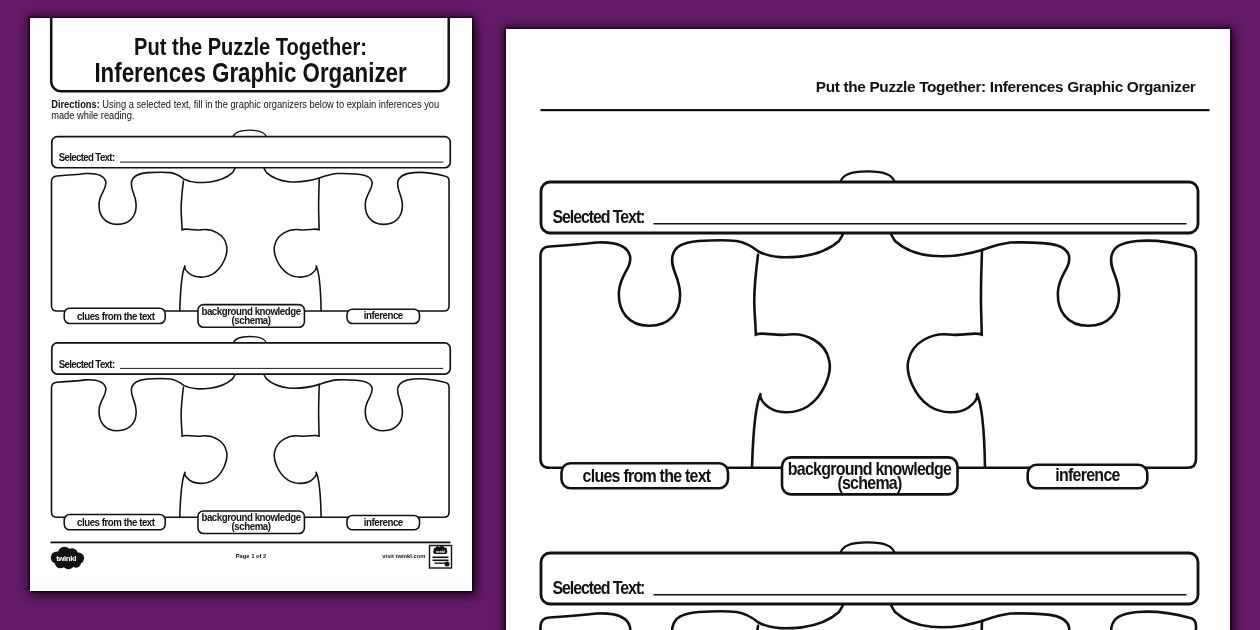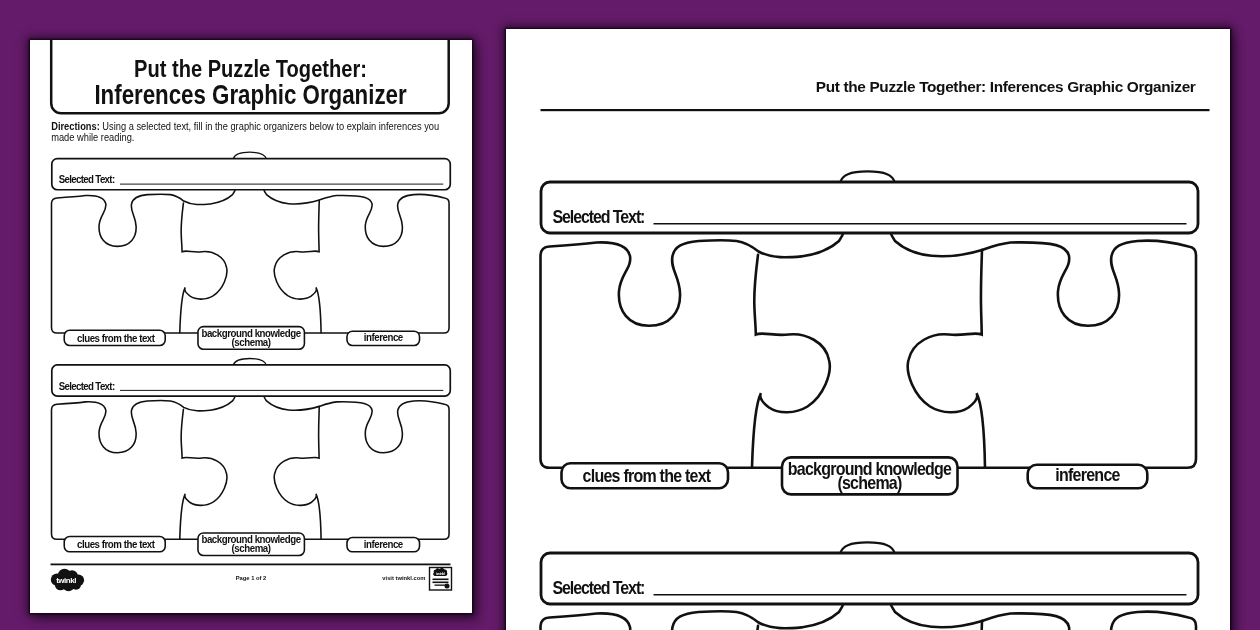--- a/index.html
+++ b/index.html
@@ -1,18 +1,18 @@
 <!DOCTYPE html>
 <html><head>
 <meta charset="utf-8">
 <style>
   html,body{margin:0;padding:0;}
   body{width:1260px;height:630px;overflow:hidden;background:#641b69;font-family:"Liberation Sans",sans-serif;position:relative;}
   .page{position:absolute;background:#ffffff;box-shadow:0 0 2px 1px rgba(10,0,12,0.9), 0 0 9px 3px rgba(10,0,12,0.55), 5px 6px 10px rgba(10,0,12,0.4);}
-  #pageL{left:29.5px;top:40px;width:442px;height:572.5px;overflow:hidden;}
+  #pageL{left:29.5px;top:18px;width:442px;height:572.5px;overflow:hidden;}
   #pageR{left:505.5px;top:28.5px;width:724px;height:700px;overflow:hidden;}
   .psvg{display:block;position:absolute;left:0;top:0;overflow:hidden;}
   text{font-family:"Liberation Sans",sans-serif;}
 </style>
 </head>
 <body>
 
 <svg width="0" height="0" style="position:absolute">
 <defs>
 <g id="org">

